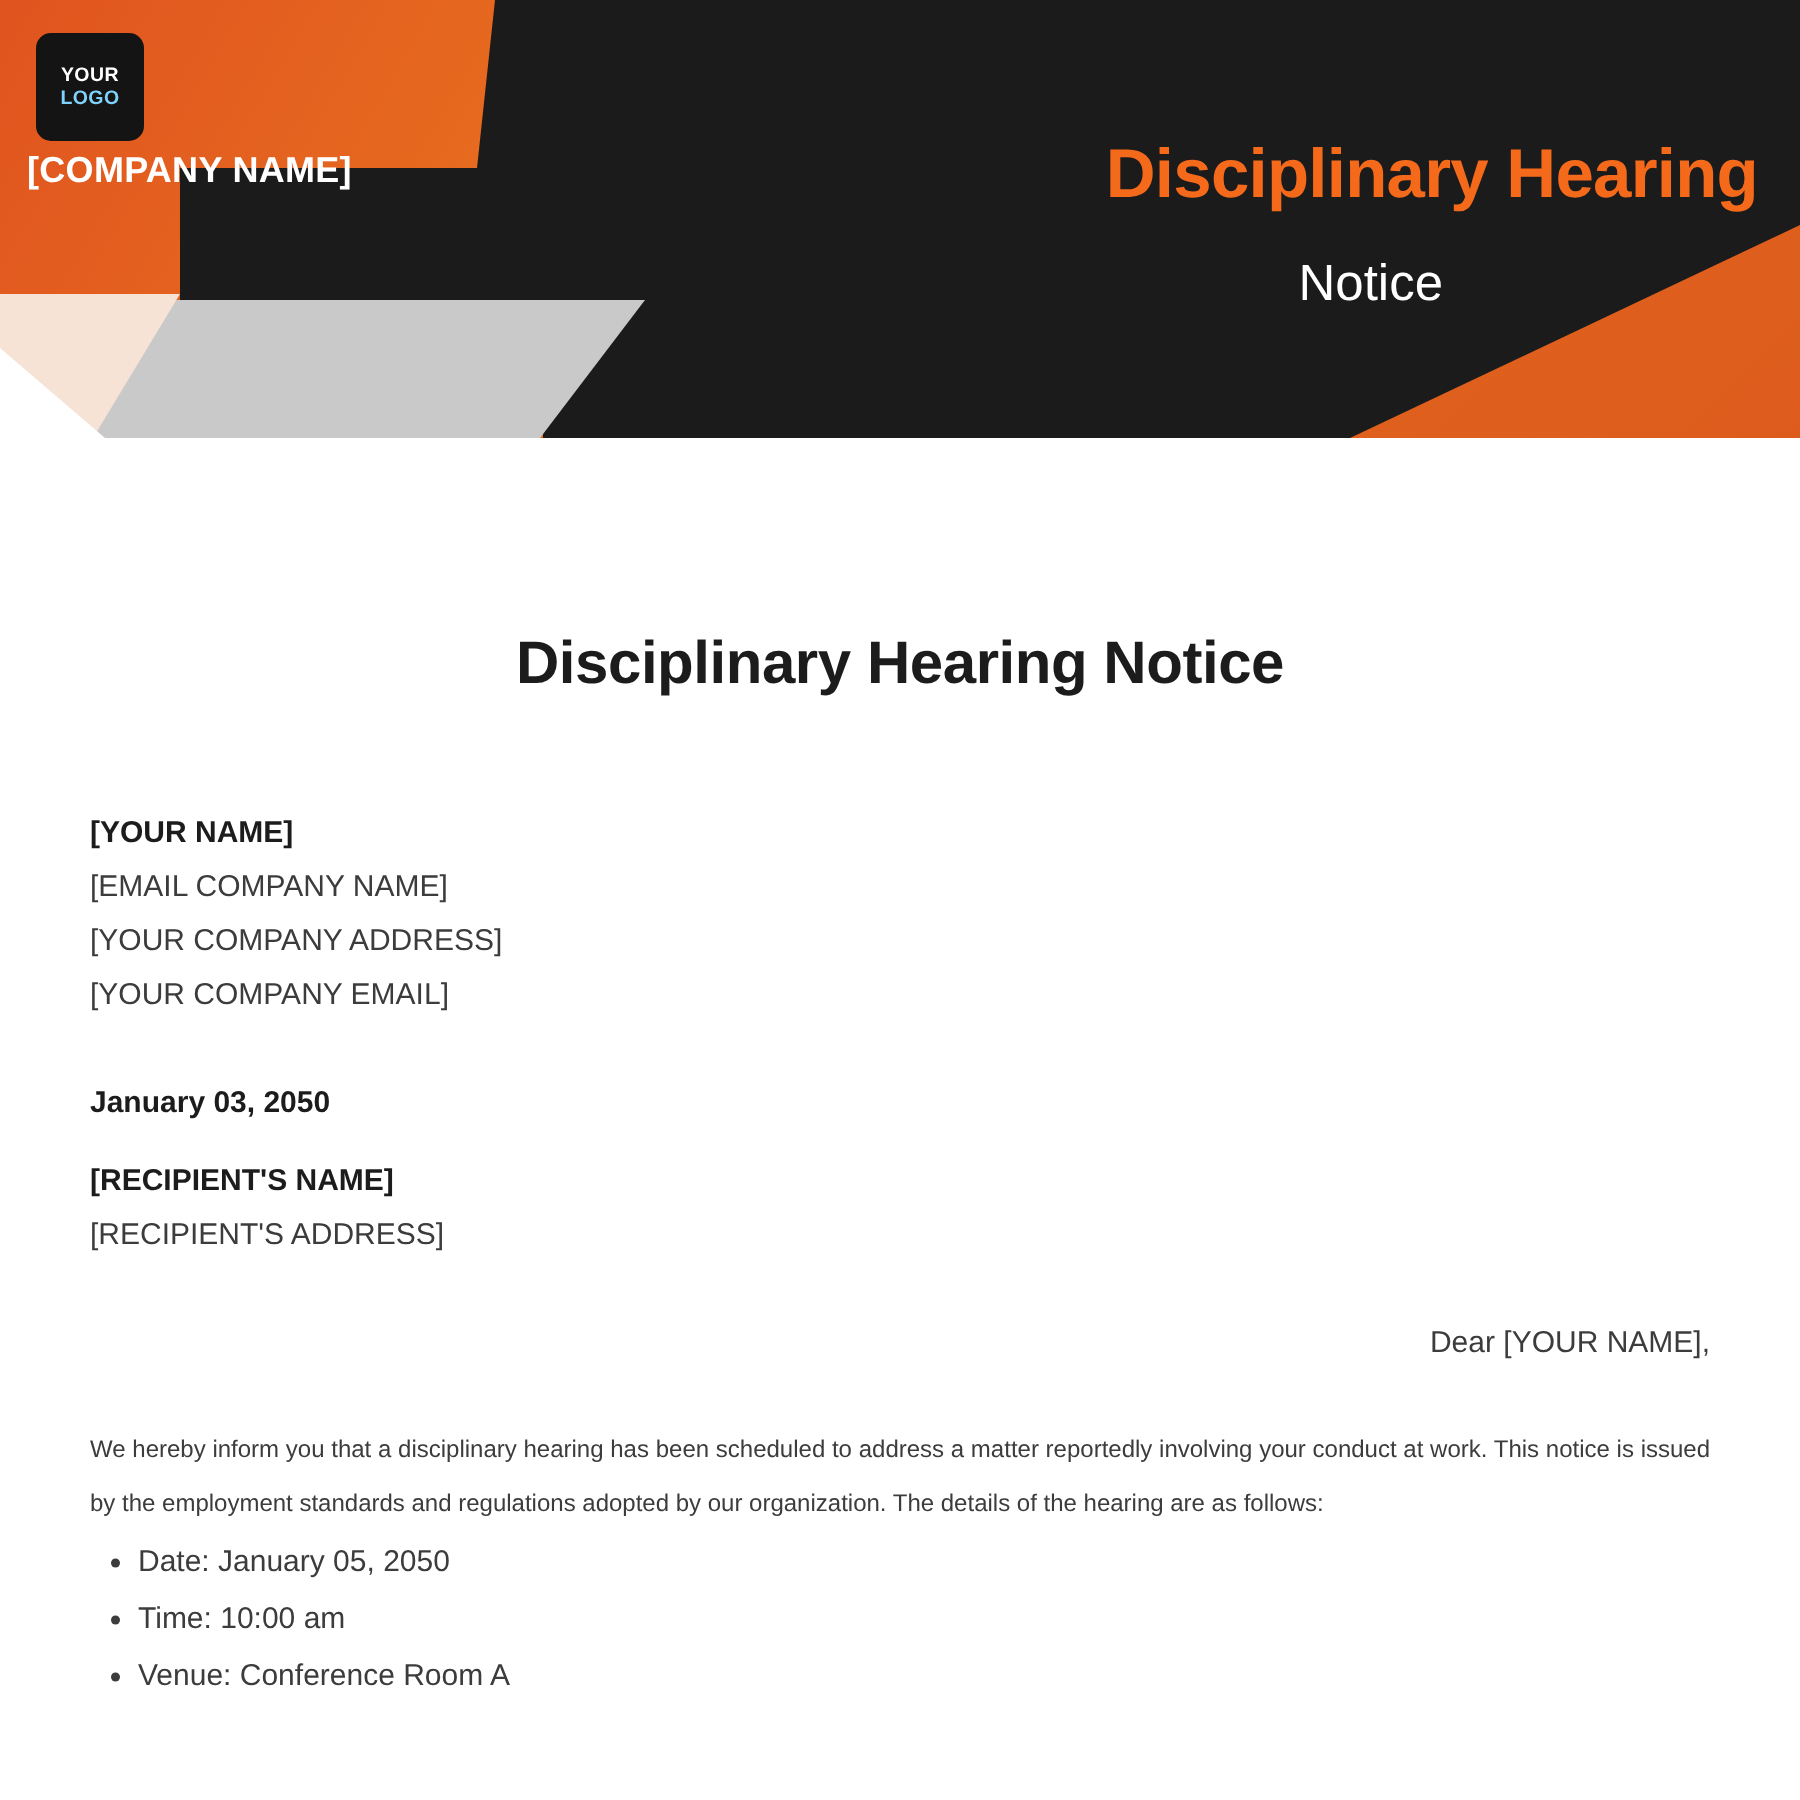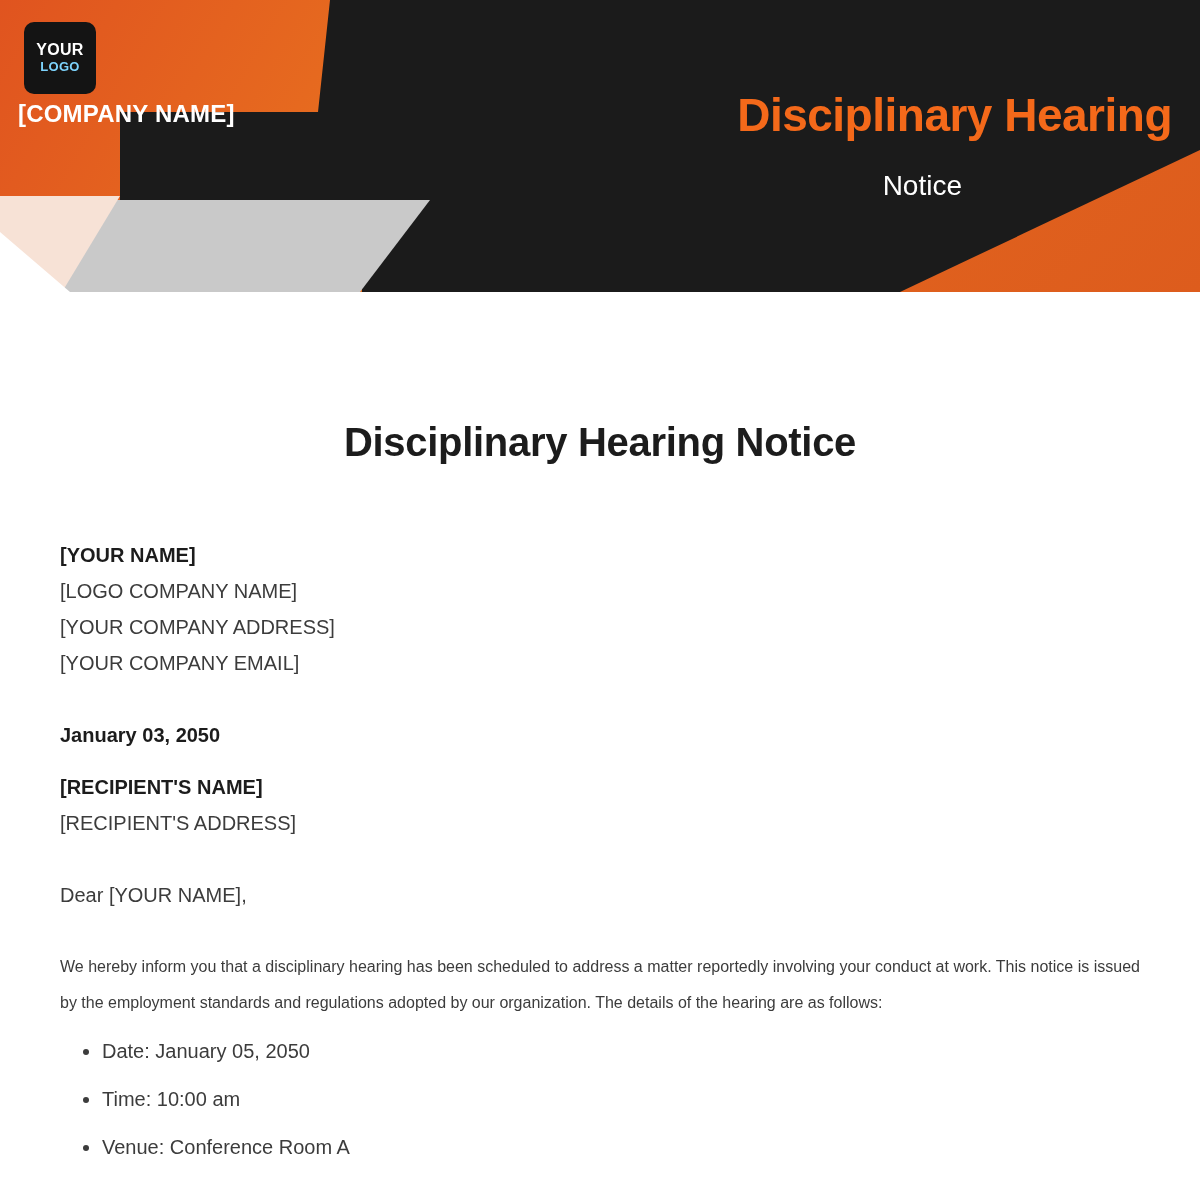--- a/index.html
+++ b/index.html
@@ -104,21 +104,21 @@
     background: #141414;
     border-radius: 10px;
     display: flex;
     flex-direction: column;
     align-items: center;
     justify-content: center;
     line-height: 1.15;
   }
   .logo-line1 {
     color: #ffffff;
-    font-size: 16px;
+    font-size: 13px;
     font-weight: 700;
     letter-spacing: 0.3px;
   }
   .logo-line2 {
     color: #7dd3fc;
     font-size: 13px;
     font-weight: 700;
     letter-spacing: 0.3px;
   }
 
@@ -141,21 +141,21 @@
     color: #f4691a;
     letter-spacing: -0.5px;
     line-height: 1;
     text-align: right;
     white-space: nowrap;
   }
   .banner-subtitle {
     position: absolute;
     right: 238px;
     top: 170px;
-    font-size: 28px;
+    font-size: 34px;
     font-weight: 400;
     color: #ffffff;
     text-align: right;
   }
 
   
   .doc-body {
     position: relative;
     padding: 0 60px;
   }
@@ -177,38 +177,38 @@
     color: #3c3c3c;
     line-height: 36px;
   }
   .line.bold {
     font-weight: 700;
     color: #1c1c1c;
   }
 
   .date-block { margin-top: 36px; }
   .recipient-block { margin-top: 16px; }
-  .salutation { margin-top: 36px; }
+  .salutation { margin-top: 36px; text-align: right; }
 
   .para {
     margin-top: 36px;
     font-size: 16px;
     line-height: 36px;
     color: #3c3c3c;
     text-align: justify;
   }
 
   .bullets {
     margin: 0;
     padding-left: 30px;
     font-size: 20px;
     line-height: 36px;
     color: #3c3c3c;
   }
-  .bullets li { margin: 12px; }
+  .bullets li { margin: 2px; }
 </style>
 </head>
 <body>
 
 <div class="page">
 
   <div class="banner">
     <div class="banner-orange-base"></div>
     <div class="banner-black"></div>
     <div class="banner-orange-wedge"></div>
@@ -226,21 +226,21 @@
     <div class="banner-title">Disciplinary Hearing</div>
     <div class="banner-subtitle">Notice</div>
   </div>
 
   <div class="doc-body">
 
     <div class="doc-title">Disciplinary Hearing Notice</div>
 
     <div class="sender-block">
       <div class="line bold">[YOUR NAME]</div>
-      <div class="line">[LOGO COMPANY NAME]</div>
+      <div class="line">[EMAIL COMPANY NAME]</div>
       <div class="line">[YOUR COMPANY ADDRESS]</div>
       <div class="line">[YOUR COMPANY EMAIL]</div>
     </div>
 
     <div class="date-block">
       <div class="line bold">January 03, 2050</div>
     </div>
 
     <div class="recipient-block">
       <div class="line bold">[RECIPIENT'S NAME]</div>

